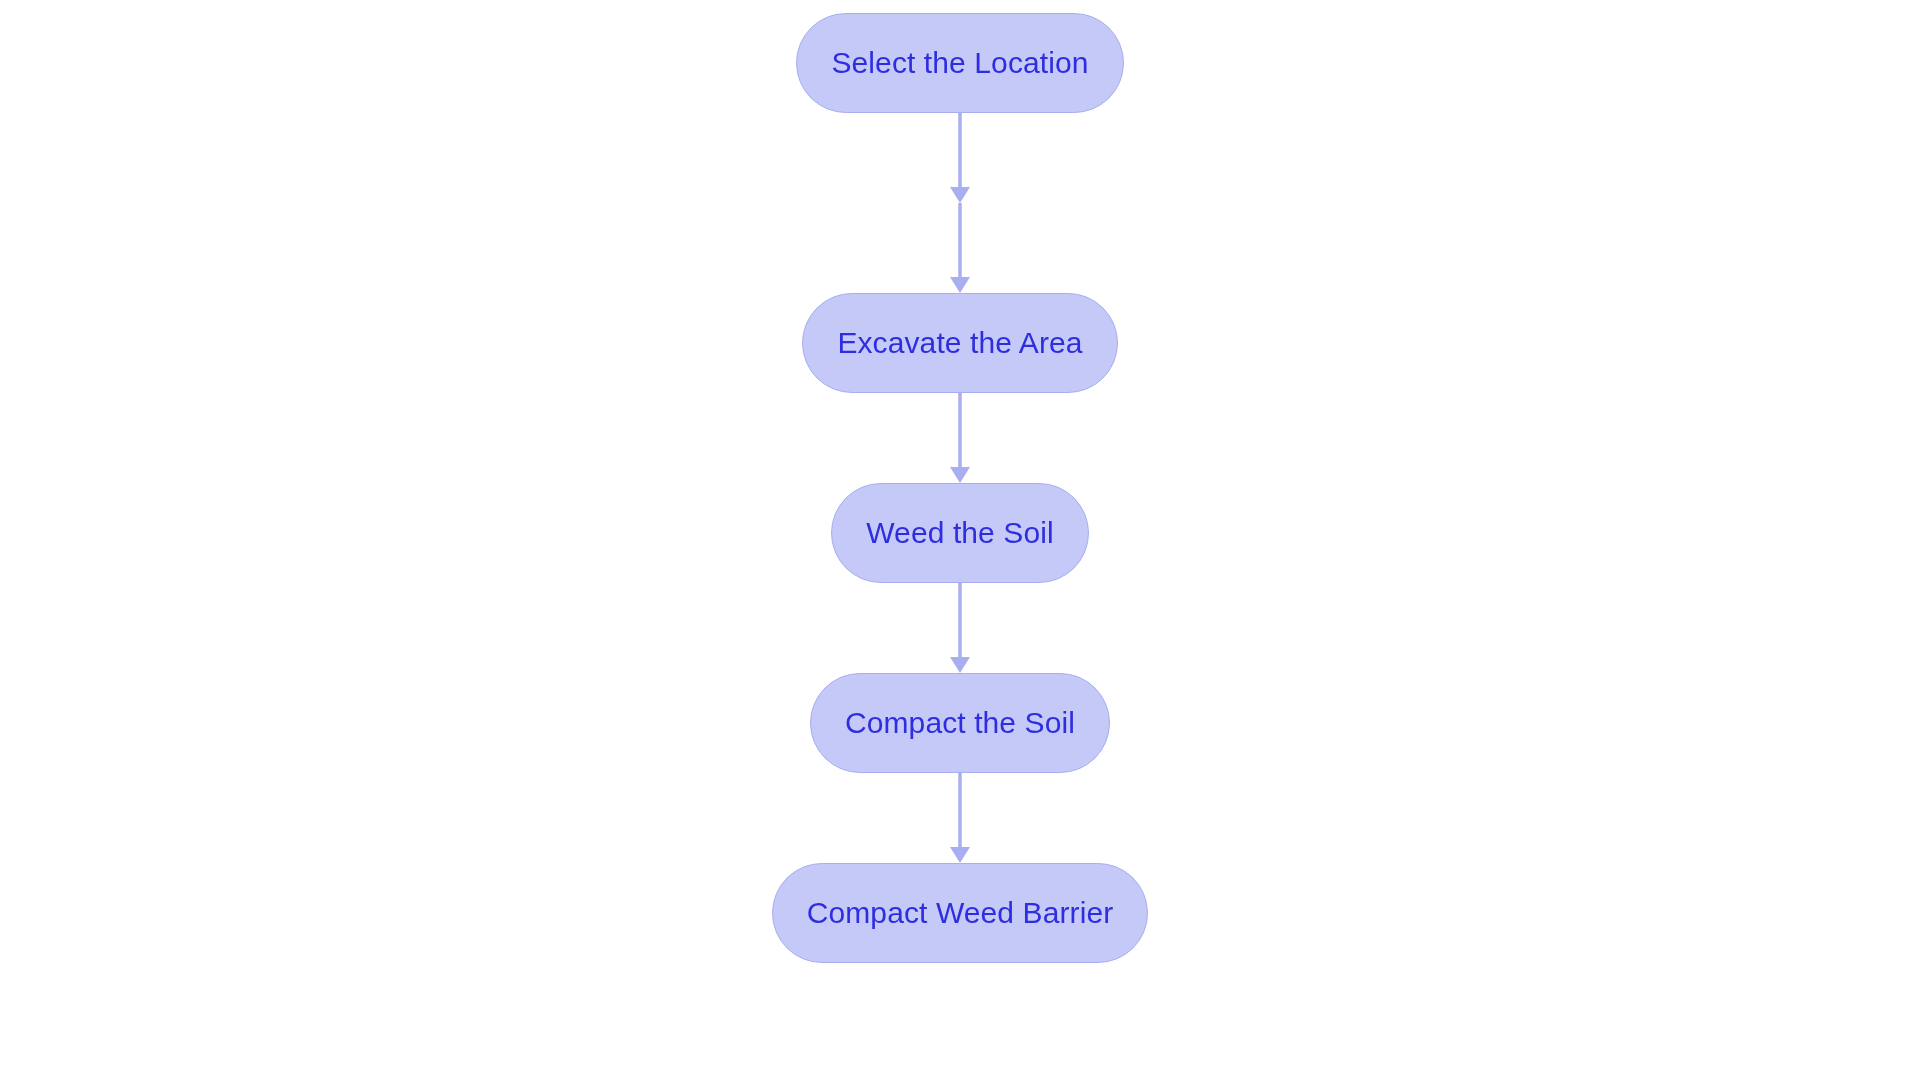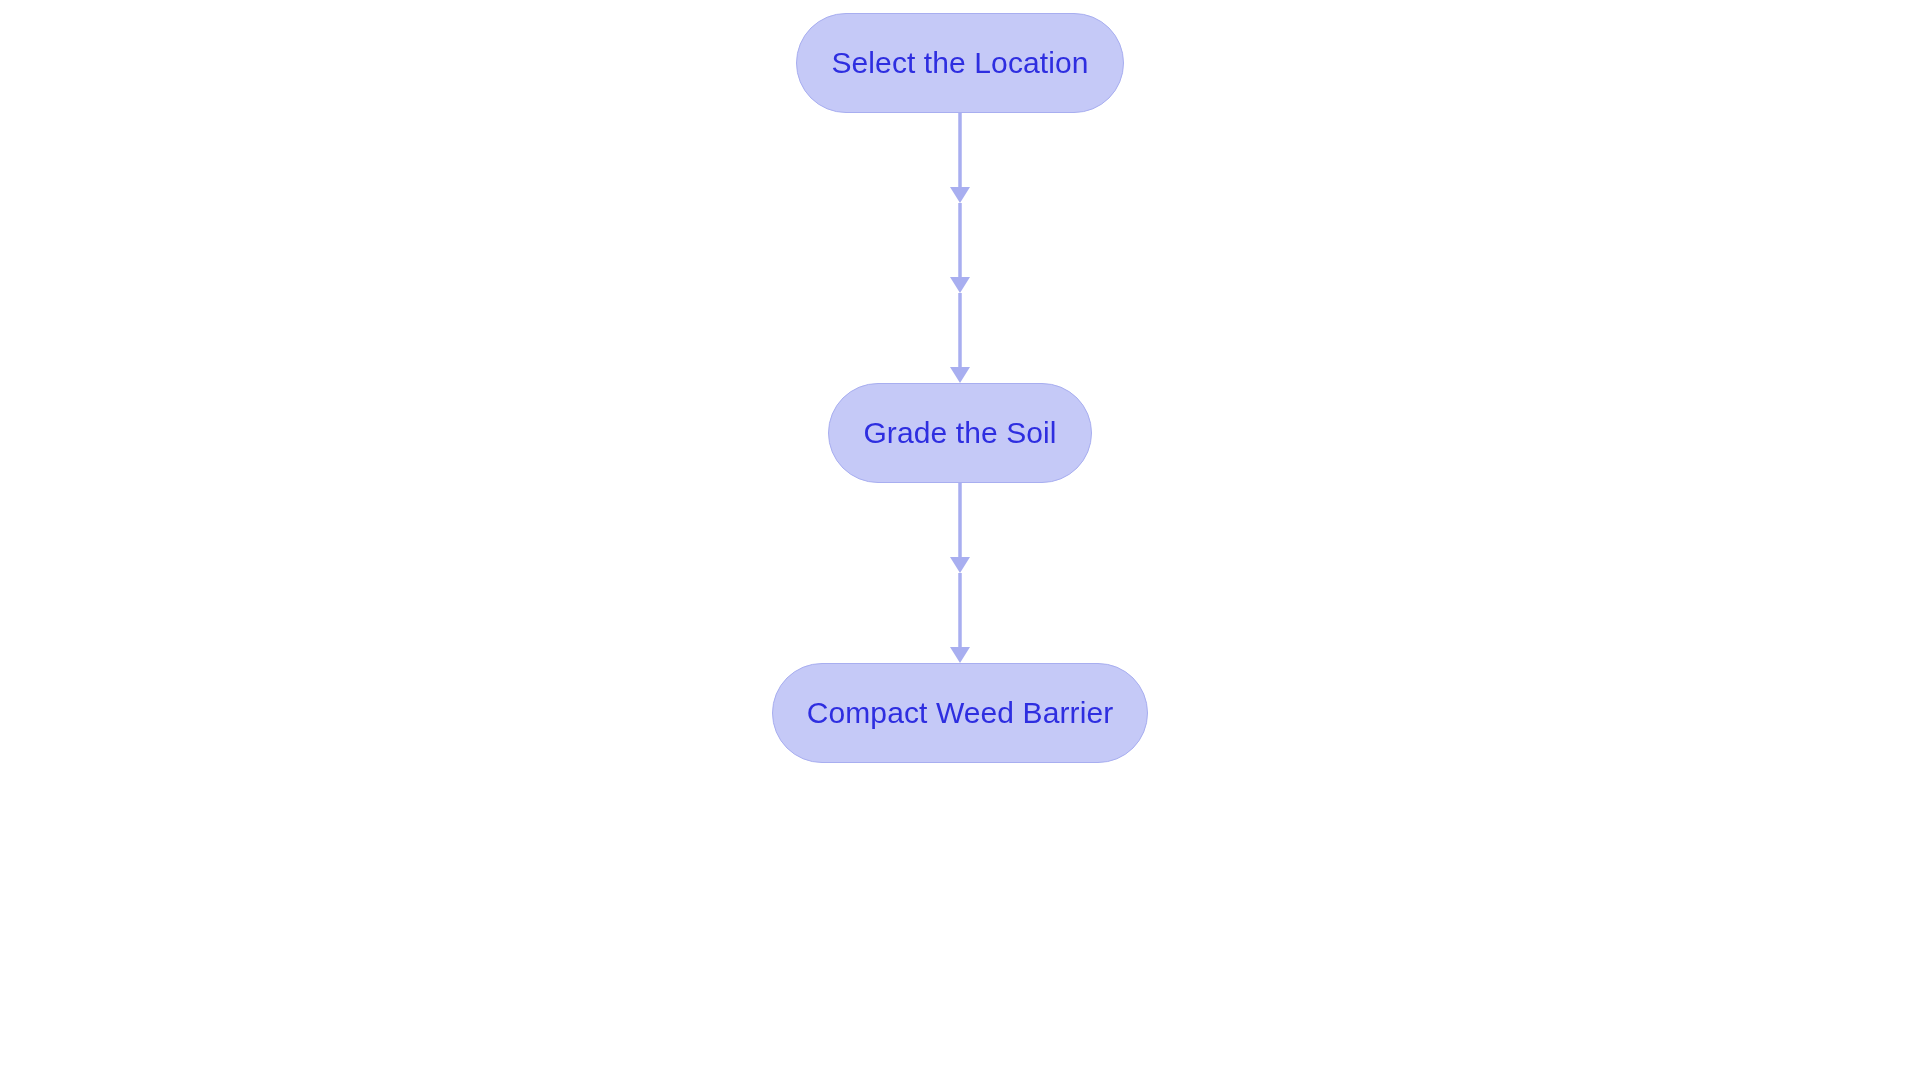--- a/index.html
+++ b/index.html
@@ -81,41 +81,51 @@
   </div>
 
 
   <div class="connector">
     <svg class="arrow-svg" width="24" height="90" viewBox="0 0 24 90">
       <line x1="12" y1="0" x2="12" y2="76" stroke="#a8aef0" stroke-width="3.5"></line>
       <polygon points="12,90 2,74 22,74" fill="#a8aef0"></polygon>
     </svg>
   </div>
 
+  <div class="flow-row">
+    <div class="node">
+      <span>Excavate the Area</span>
+    </div>
+  </div>
 
   <div class="connector">
     <svg class="arrow-svg" width="24" height="90" viewBox="0 0 24 90">
       <line x1="12" y1="0" x2="12" y2="76" stroke="#a8aef0" stroke-width="3.5"></line>
       <polygon points="12,90 2,74 22,74" fill="#a8aef0"></polygon>
     </svg>
   </div>
 
   <div class="flow-row">
     <div class="node">
-      <span>Grade the Soil</span>
+      <span>Weed the Soil</span>
     </div>
   </div>
 
   <div class="connector">
     <svg class="arrow-svg" width="24" height="90" viewBox="0 0 24 90">
       <line x1="12" y1="0" x2="12" y2="76" stroke="#a8aef0" stroke-width="3.5"></line>
       <polygon points="12,90 2,74 22,74" fill="#a8aef0"></polygon>
     </svg>
   </div>
 
+  <div class="flow-row">
+    <div class="node">
+      <span>Compact the Soil</span>
+    </div>
+  </div>
 
   <div class="connector">
     <svg class="arrow-svg" width="24" height="90" viewBox="0 0 24 90">
       <line x1="12" y1="0" x2="12" y2="76" stroke="#a8aef0" stroke-width="3.5"></line>
       <polygon points="12,90 2,74 22,74" fill="#a8aef0"></polygon>
     </svg>
   </div>
 
   <div class="flow-row">
     <div class="node">

